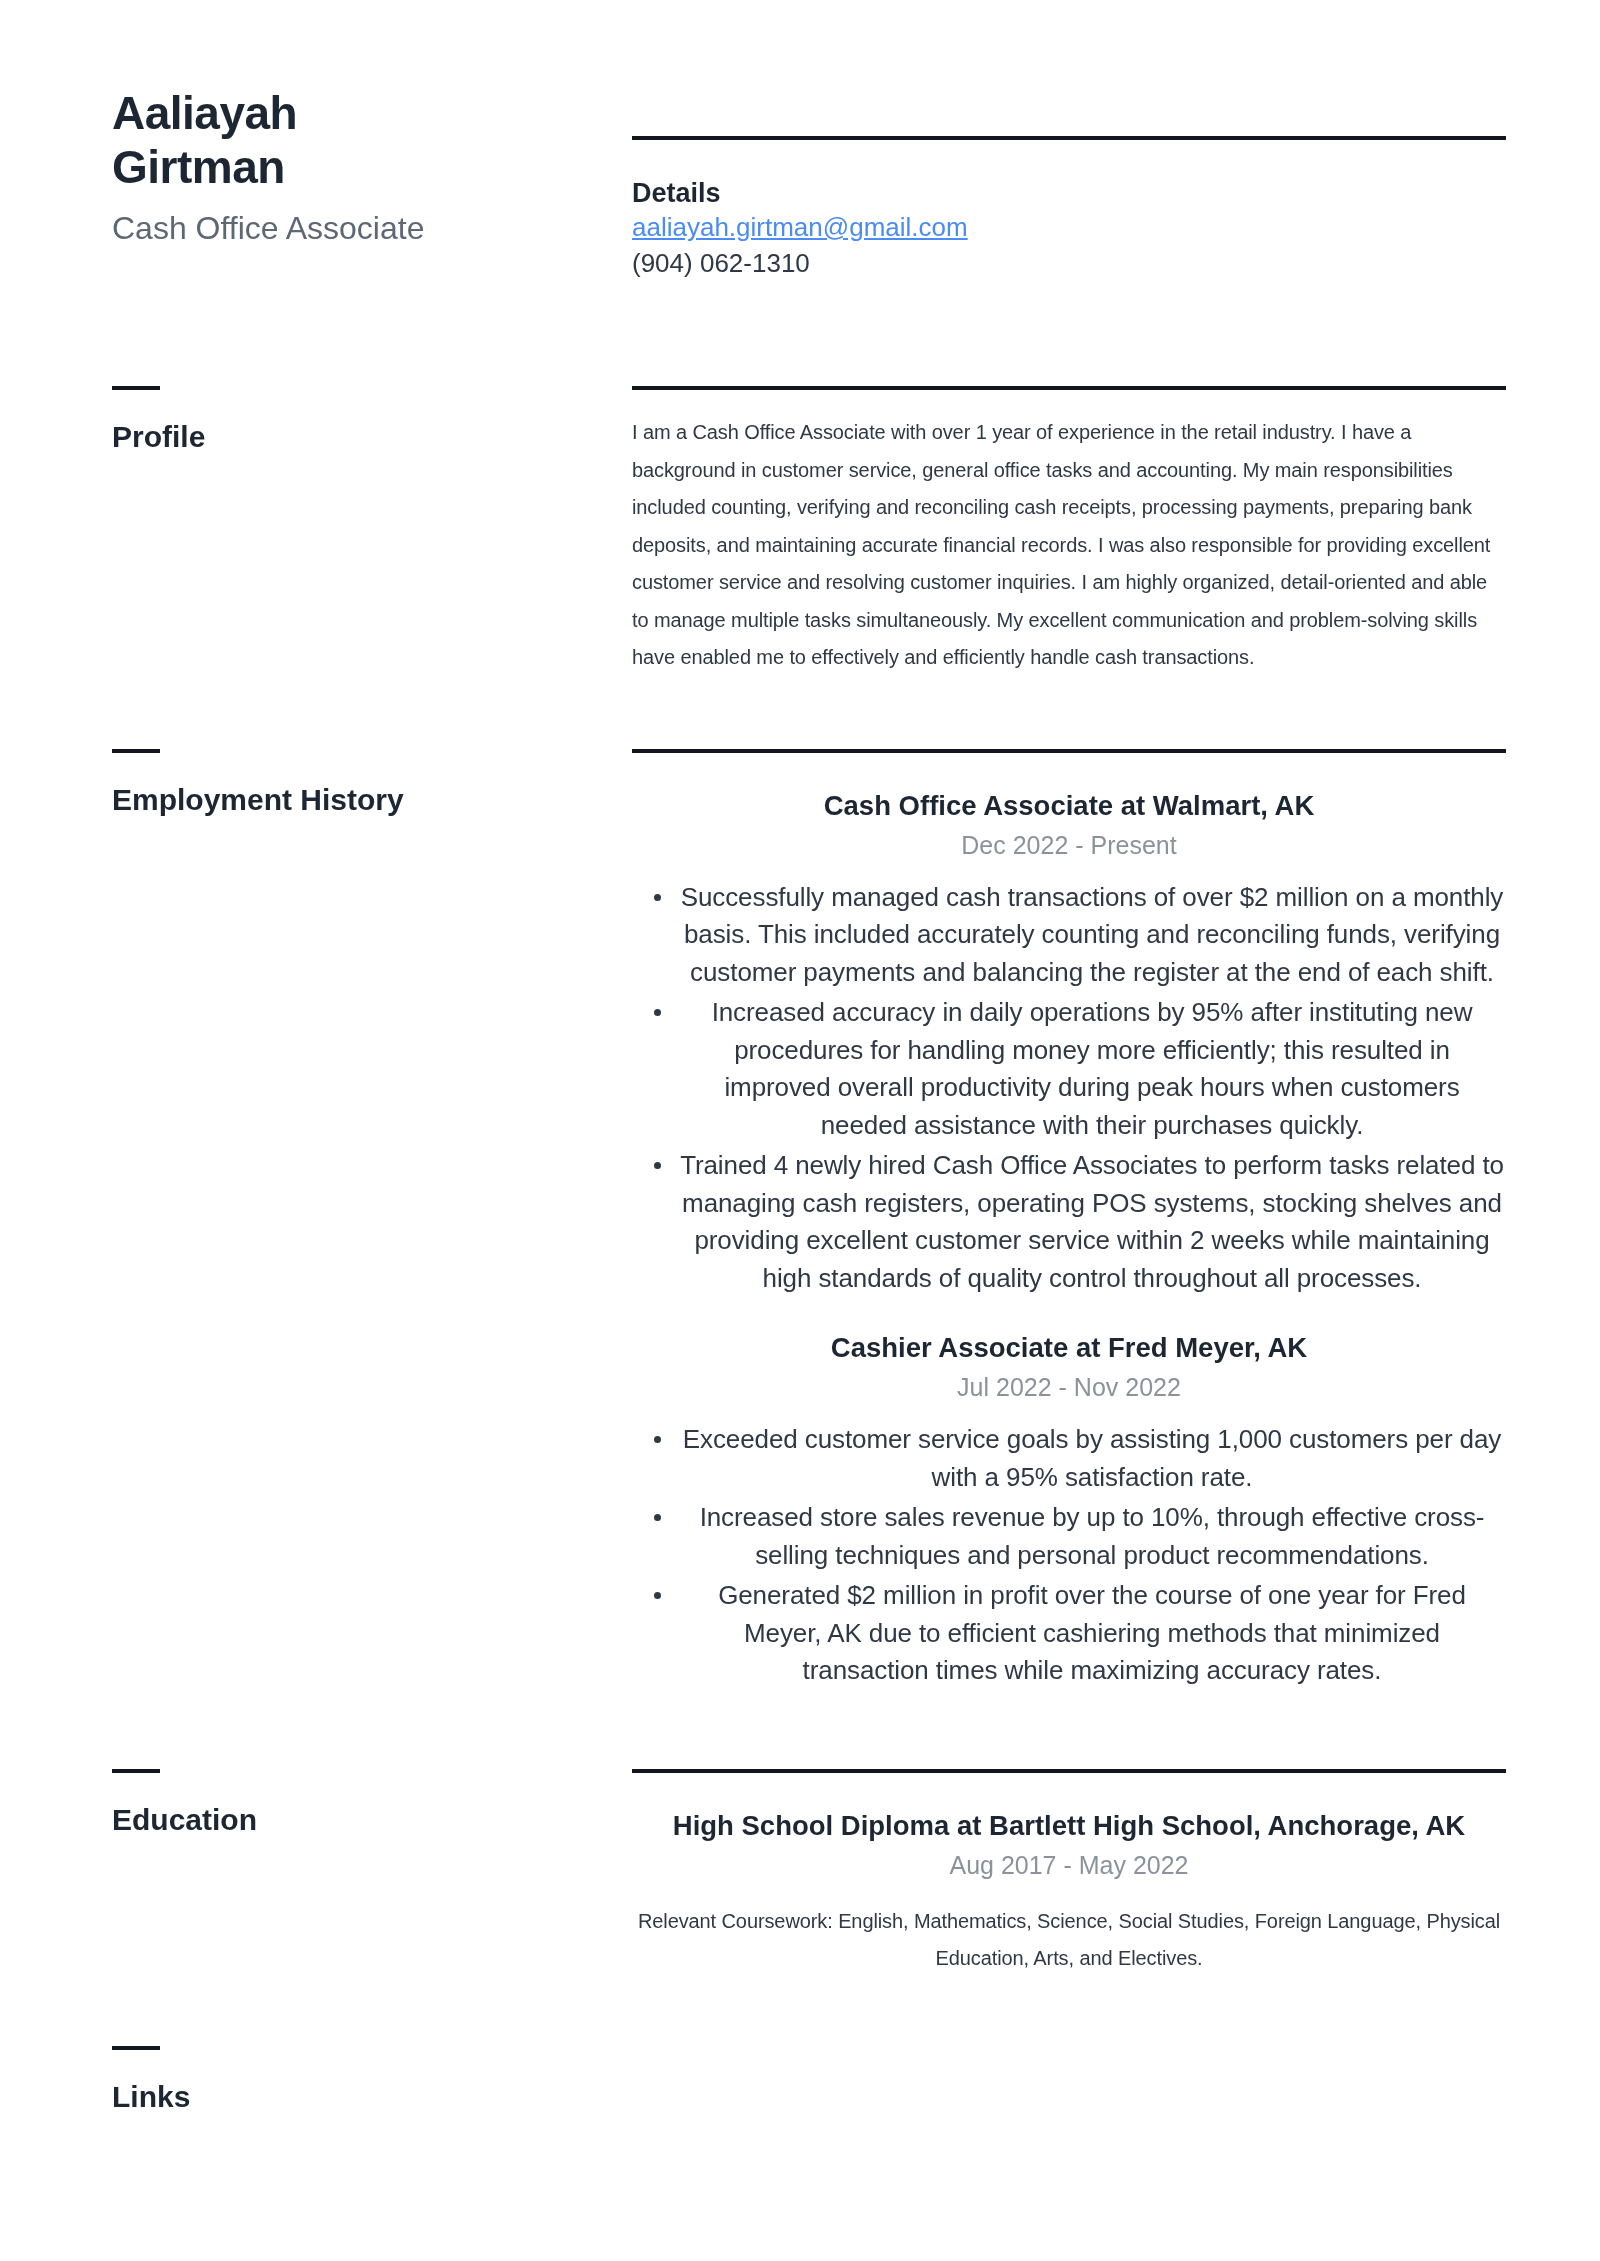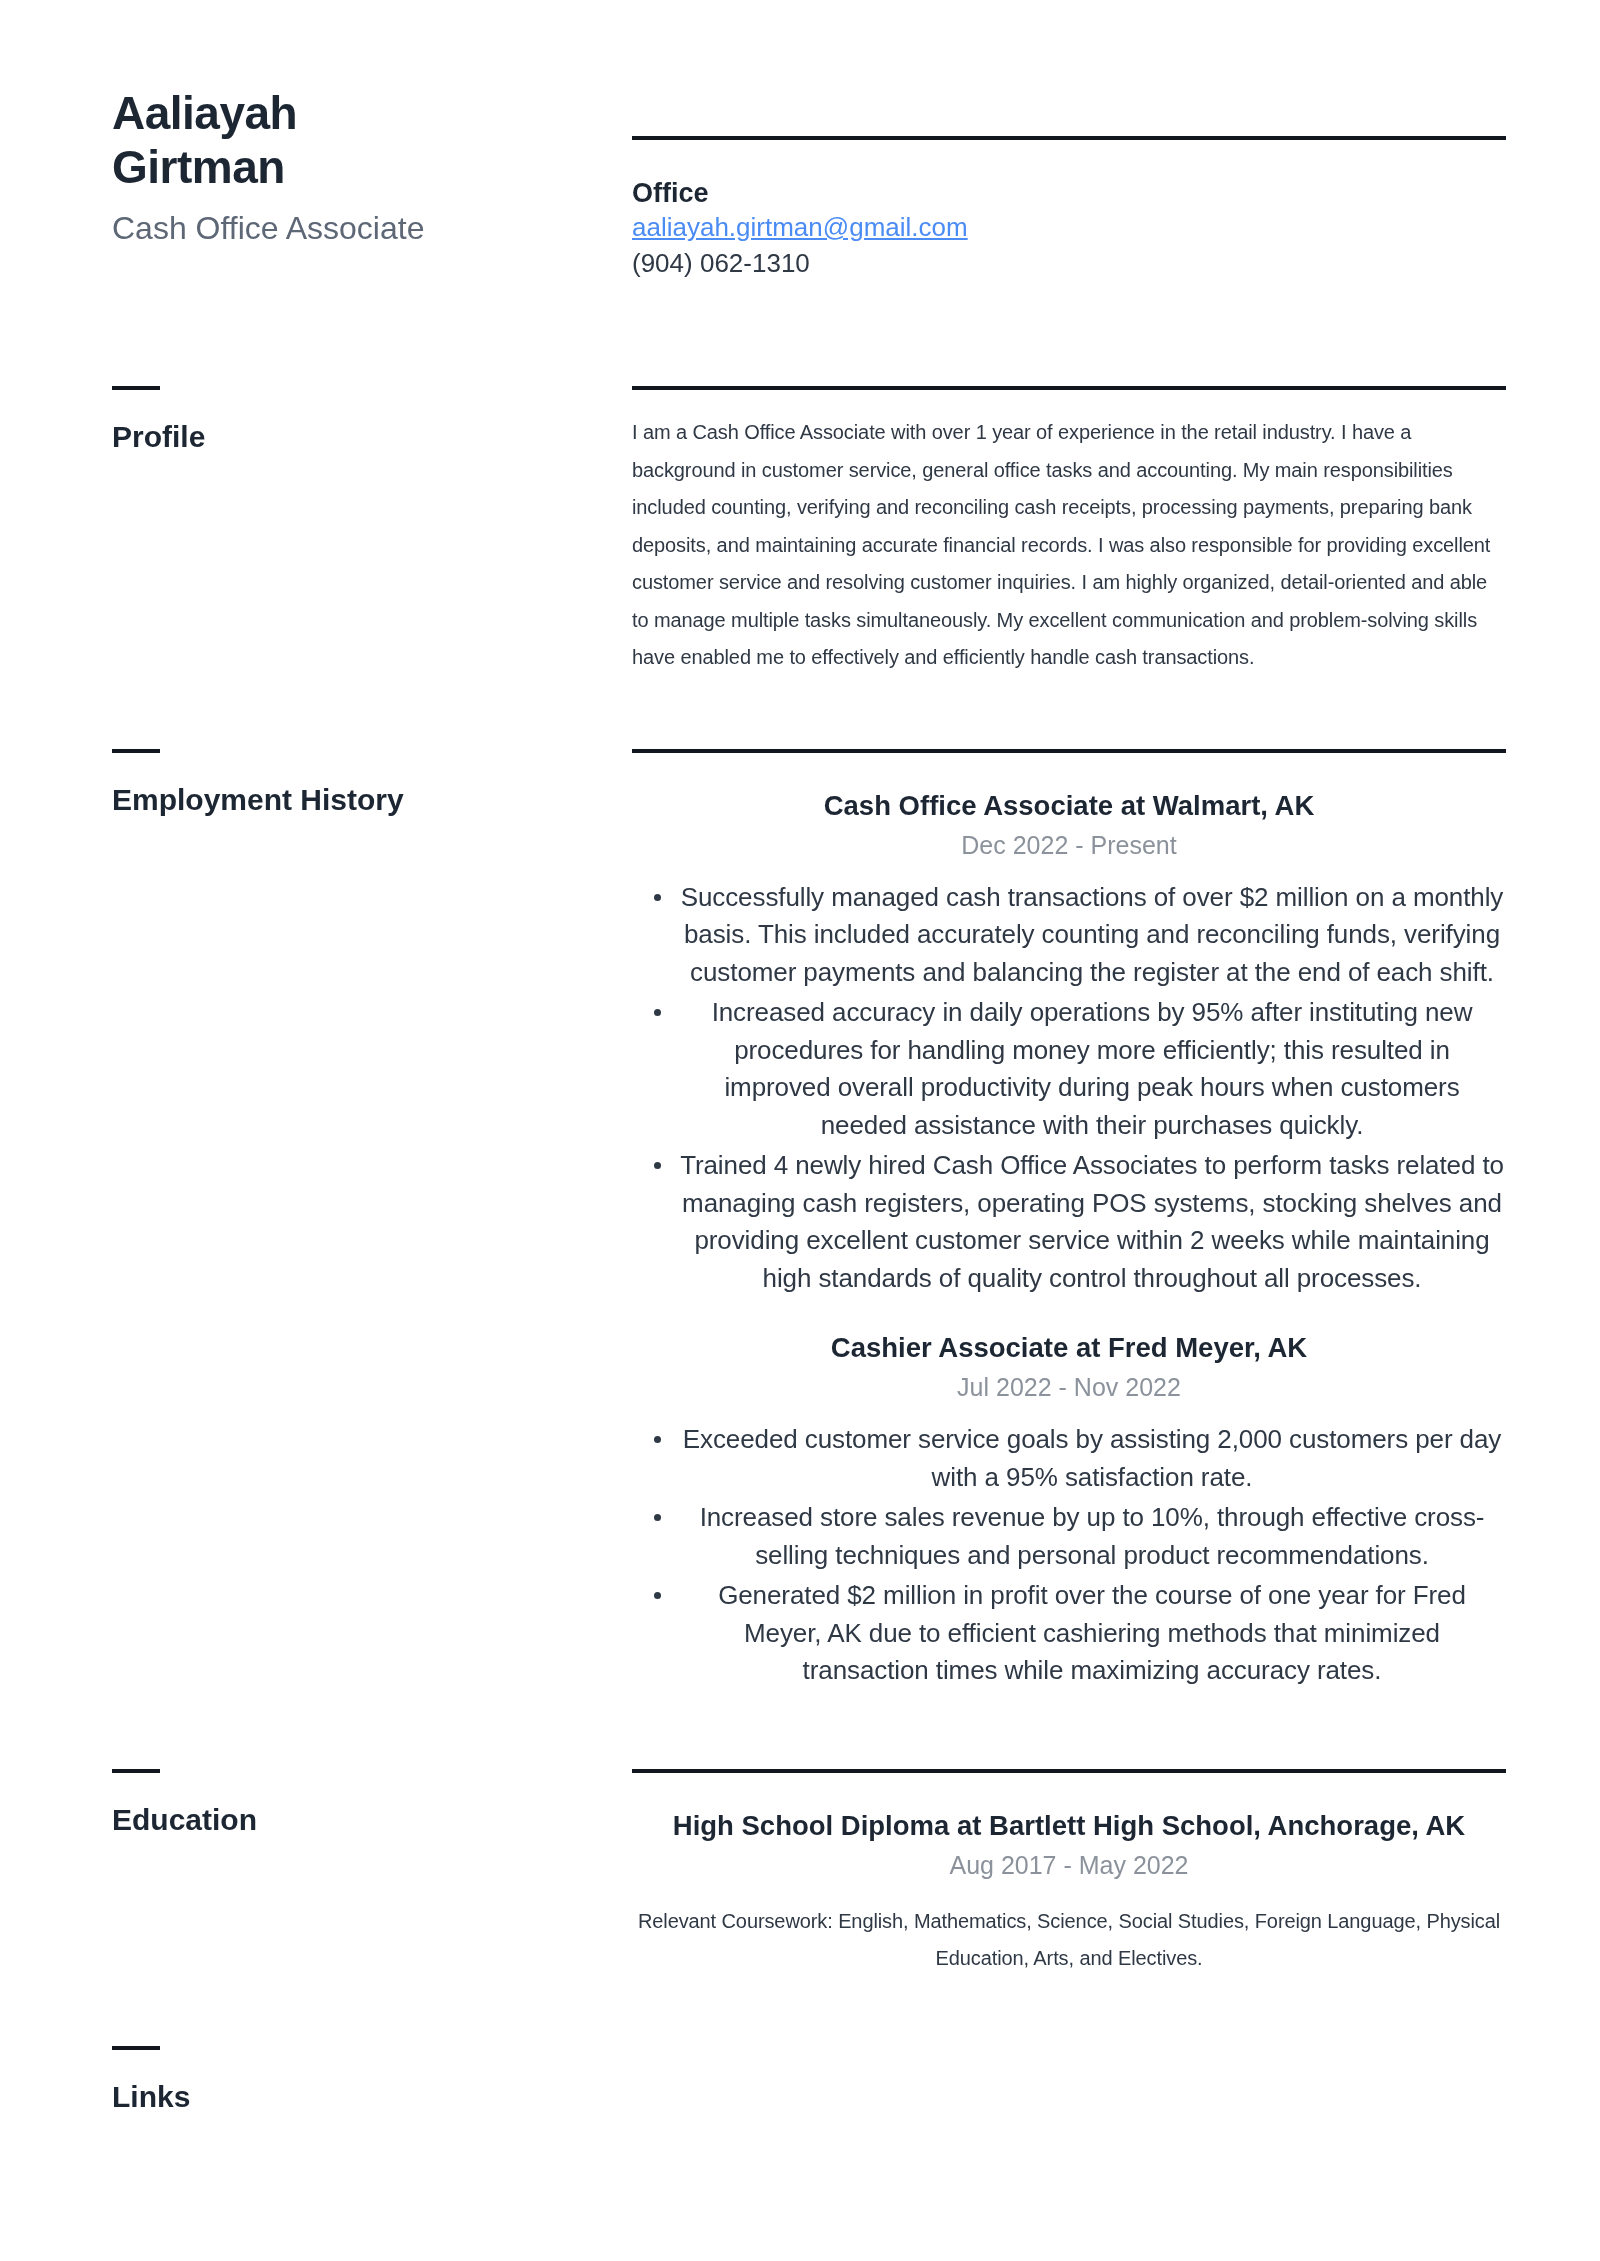--- a/index.html
+++ b/index.html
@@ -78,21 +78,21 @@
     <div>
       <h1 class="name">
           <span>Aaliayah</span>
           <span>Girtman</span>
         </h1>
       <div class="subtitle">Cash Office Associate</div>
     </div>
     <div>
       <div class="rule details-rule"></div>
       <div class="details-block">
-        <div class="details-heading">Office</div>
+        <div class="details-heading">Details</div>
         <div class="details-line"><a class="link">aaliayah.girtman@gmail.com</a></div>
         <div class="details-line">(904) 062-1310</div>
       </div>
     </div>
   </div>
 
   <div class="row row-profile">
     <div>
       <div class="dash"></div>
       <div class="section-label">Profile</div>
@@ -119,21 +119,21 @@
             <li>Successfully managed cash transactions of over $2 million on a monthly basis. This included accurately counting and reconciling funds, verifying customer payments and balancing the register at the end of each shift.</li>
             <li>Increased accuracy in daily operations by 95% after instituting new procedures for handling money more efficiently; this resulted in improved overall productivity during peak hours when customers needed assistance with their purchases quickly.</li>
             <li>Trained 4 newly hired Cash Office Associates to perform tasks related to managing cash registers, operating POS systems, stocking shelves and providing excellent customer service within 2 weeks while maintaining high standards of quality control throughout all processes.</li>
           </ul>
         </div>
 
         <div class="job">
           <div class="item-title">Cashier Associate at Fred Meyer, AK</div>
           <div class="item-dates">Jul 2022 - Nov 2022</div>
           <ul class="bullets">
-            <li>Exceeded customer service goals by assisting 2,000 customers per day with a 95% satisfaction rate.</li>
+            <li>Exceeded customer service goals by assisting 1,000 customers per day with a 95% satisfaction rate.</li>
             <li>Increased store sales revenue by up to 10%, through effective cross-selling techniques and personal product recommendations.</li>
             <li>Generated $2 million in profit over the course of one year for Fred Meyer, AK due to efficient cashiering methods that minimized transaction times while maximizing accuracy rates.</li>
           </ul>
         </div>
 
       </div>
     </div>
   </div>
 
   <div class="row row-education">

